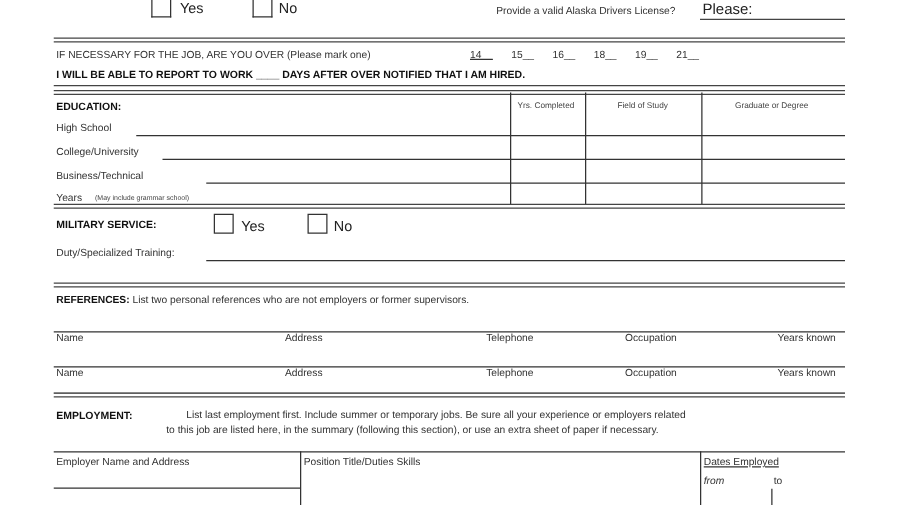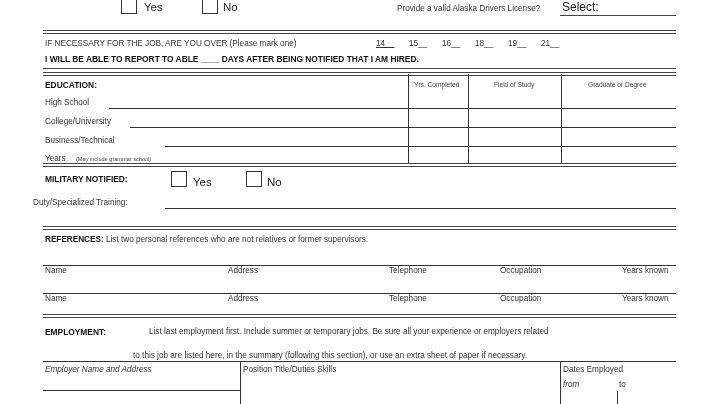--- a/index.html
+++ b/index.html
@@ -17,32 +17,32 @@
   .big { font-size: 11.5px; color: #222; }
 </style>
 </head>
 <body>
 
 <div class="cb" style="left:121px;top:0px;width:16px;height:14px;border-top:none;"></div>
 <span class="abs big" style="left:144px;top:1px;">Yes</span>
 <div class="cb" style="left:202px;top:0px;width:16px;height:14px;border-top:none;"></div>
 <span class="abs big" style="left:223px;top:1px;">No</span>
 <span class="abs t" style="left:377px;top:4px;padding-left:20px;">Provide a valid Alaska Drivers License?</span>
-<span class="abs big" style="left:562px;top:0px;font-size:12px;">Select:</span>
+<span class="abs big" style="left:562px;top:0px;font-size:12px;">Please:</span>
 <div class="hl" style="left:560px;top:15px;width:116px;"></div>
 
 <div class="dbl" style="left:43px;top:30px;width:633px;"></div>
 <span class="abs t" style="left:45px;top:39px;">IF NECESSARY FOR THE JOB, ARE YOU OVER (Please mark one)</span>
 <span class="abs t" style="left:376px;top:39px;text-decoration:underline;">14__</span>
 <span class="abs t" style="left:409px;top:39px;">15__</span>
 <span class="abs t" style="left:442px;top:39px;">16__</span>
 <span class="abs t" style="left:475px;top:39px;">18__</span>
 <span class="abs t" style="left:508px;top:39px;">19__</span>
 <span class="abs t" style="left:541px;top:39px;">21__</span>
-<span class="abs tb" style="left:45px;top:54px;">I WILL BE ABLE TO REPORT TO ABLE ____ DAYS AFTER BEING NOTIFIED THAT I AM HIRED.</span>
+<span class="abs tb" style="left:45px;top:54px;">I WILL BE ABLE TO REPORT TO WORK ____ DAYS AFTER OVER NOTIFIED THAT I AM HIRED.</span>
 <div class="hl" style="left:43px;top:68px;width:633px;"></div>
 
 <div class="dbl" style="left:43px;top:72px;width:633px;"></div>
 <span class="abs tb" style="left:45px;top:80px;">EDUCATION:</span>
 <span class="abs tsm" style="left:414px;top:81px;">Yrs. Completed</span>
 <span class="abs tsm" style="left:494px;top:81px;">Field of Study</span>
 <span class="abs tsm" style="left:588px;top:81px;">Graduate or Degree</span>
 <div class="vl" style="left:408px;top:74px;height:90px;"></div>
 <div class="vl" style="left:468px;top:74px;height:90px;"></div>
 <div class="vl" style="left:561px;top:74px;height:90px;"></div>
@@ -50,56 +50,56 @@
 <span class="abs t" style="left:45px;top:98px;">High School</span>
 <div class="hl thick" style="left:109px;top:108px;width:567px;"></div>
 <span class="abs t" style="left:45px;top:117px;">College/University</span>
 <div class="hl thick" style="left:130px;top:127px;width:546px;"></div>
 <span class="abs t" style="left:45px;top:136px;">Business/Technical</span>
 <div class="hl thick" style="left:165px;top:146px;width:511px;"></div>
 <span class="abs t" style="left:45px;top:154px;">Years</span>
 <span class="abs tsm" style="left:76px;top:156px;font-size:5.6px;">(May include grammar school)</span>
 
 <div class="dbl" style="left:43px;top:163px;width:633px;"></div>
-<span class="abs tb" style="left:45px;top:174px;">MILITARY NOTIFIED:</span>
+<span class="abs tb" style="left:45px;top:174px;">MILITARY SERVICE:</span>
 <div class="cb" style="left:171px;top:171px;width:16px;height:16px;"></div>
 <span class="abs big" style="left:193px;top:176px;">Yes</span>
 <div class="cb" style="left:246px;top:171px;width:16px;height:16px;"></div>
 <span class="abs big" style="left:267px;top:176px;">No</span>
-<span class="abs t" style="left:33px;top:198px;">Duty/Specialized Training:</span>
+<span class="abs t" style="left:45px;top:198px;">Duty/Specialized Training:</span>
 <div class="hl thick" style="left:165px;top:208px;width:511px;"></div>
 
 <div class="dbl" style="left:43px;top:226px;width:633px;"></div>
 <span class="abs t" style="left:45px;top:235px;">
   <b style="color:#111;margin-top:44px;">REFERENCES:</b>
-  <span>List two personal references who are not relatives or former supervisors.</span>
+  <span>List two personal references who are not employers or former supervisors.</span>
 </span>
 
 <div class="hl thick" style="left:43px;top:265px;width:633px;"></div>
 <span class="abs t" style="left:45px;top:266px;">Name</span>
 <span class="abs t" style="left:228px;top:266px;">Address</span>
 <span class="abs t" style="left:389px;top:266px;">Telephone</span>
 <span class="abs t" style="left:500px;top:266px;">Occupation</span>
 <span class="abs t" style="left:622px;top:266px;">Years known</span>
 
 <div class="hl thick" style="left:43px;top:293px;width:633px;"></div>
 <span class="abs t" style="left:45px;top:294px;">Name</span>
 <span class="abs t" style="left:228px;top:294px;">Address</span>
 <span class="abs t" style="left:389px;top:294px;">Telephone</span>
 <span class="abs t" style="left:500px;top:294px;">Occupation</span>
 <span class="abs t" style="left:622px;top:294px;">Years known</span>
 <div class="hl" style="left:43px;top:314px;width:633px;border-top-color:#999;"></div>
 
 <div class="dbl" style="left:43px;top:314px;width:633px;"></div>
 <span class="abs tb" style="left:45px;top:327px;">EMPLOYMENT:</span>
 <span class="abs t" style="left:133px;top:327px;margin-left:16px;">List last employment first. Include summer or temporary jobs. Be sure all your experience or employers related</span>
-<span class="abs t" style="left:133px;top:339px;margin-top:12px;">to this job are listed here, in the summary (following this section), or use an extra sheet of paper if necessary.</span>
+<span class="abs t" style="left:133px;top:339px;">to this job are listed here, in the summary (following this section), or use an extra sheet of paper if necessary.</span>
 
 <div class="hl thick" style="left:43px;top:361px;width:633px;"></div>
-<span class="abs t" style="left:45px;top:365px;font-style:italic;">Employer Name and Address</span>
+<span class="abs t" style="left:45px;top:365px;">Employer Name and Address</span>
 <div class="vl" style="left:240px;top:361px;height:43px;"></div>
 <span class="abs t" style="left:243px;top:365px;">Position Title/Duties Skills</span>
 <div class="hl thick" style="left:43px;top:390px;width:197px;"></div>
 <div class="vl" style="left:560px;top:361px;height:43px;"></div>
-<span class="abs t" style="left:563px;top:365px;">Dates Employed</span>
+<span class="abs t" style="left:563px;top:365px;text-decoration:underline;">Dates Employed</span>
 <span class="abs t" style="left:563px;top:380px;font-style:italic;">from</span>
 <span class="abs t" style="left:619px;top:380px;">to</span>
 <div class="vl" style="left:617px;top:391px;height:13px;"></div>
 
 </body></html>

